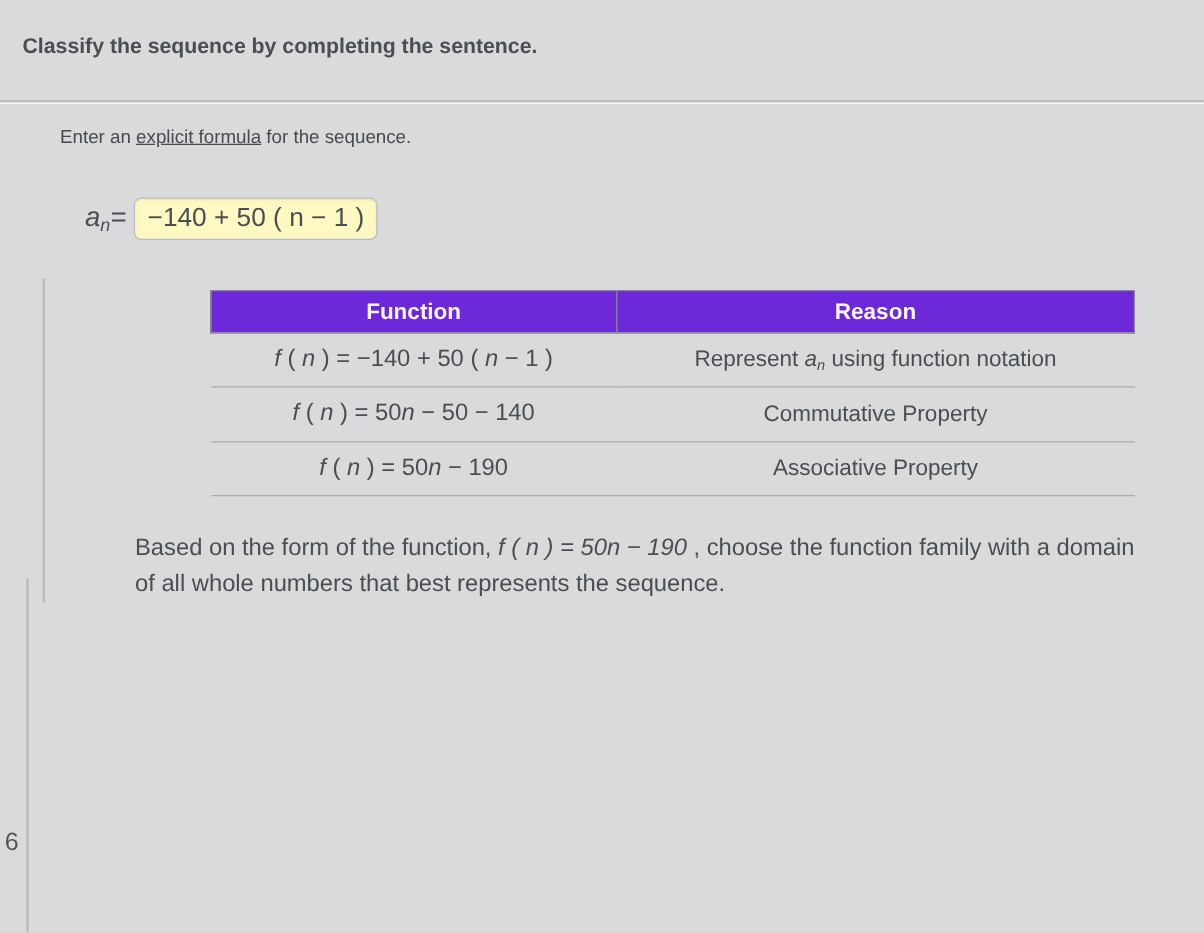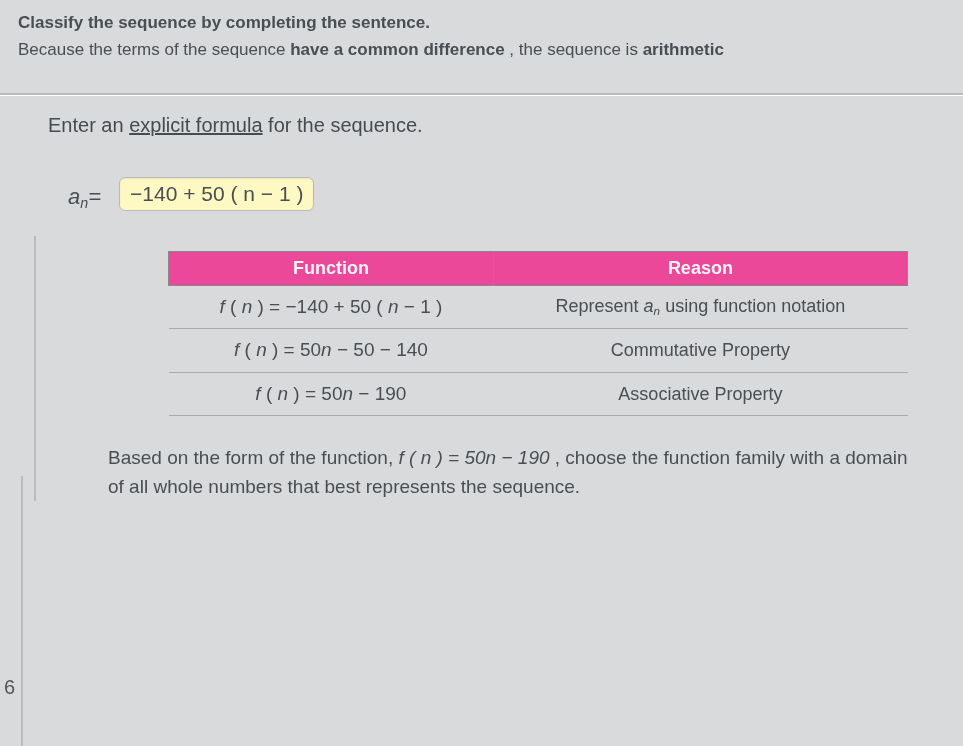--- a/index.html
+++ b/index.html
@@ -6,21 +6,21 @@
   body {
     font-family: Arial, Helvetica, sans-serif;
     background: #d8dadb;
     width: 963px;
     height: 746px;
     overflow: hidden;
     color: #4a4e52;
     position: relative;
   }
   .top-section {
-    padding: 10px 18px 30px 18px;
+    padding: 24px 18px 30px 18px;
     border-bottom: 2px solid #b9bcbe;
   }
   .instr-bold { font-weight: bold; font-size: 17px; line-height: 1.5; }
   .instr-line { font-size: 17px; line-height: 1.6; }
   .instr-line .b { font-weight: bold; }
   .bottom-section {
     position: relative;
     padding: 12px 0 0 0;
     border-top: 1px solid #fff;
   }
@@ -33,45 +33,45 @@
     font-size: 20px;
     color: #555;
     border-right: 2px solid #b9bcbe;
     padding: 200px 6px 20px 0;
     height: 440px;
   }
   .main-col {
     margin-left: 48px;
     padding-right: 20px;
   }
-  .prompt { font-size: 20px; color: #474b4f; margin: 6px 0 40px 0; }
+  .prompt { font-size: 15px; color: #474b4f; margin: 6px 0 40px 0; }
   .prompt .ul { text-decoration: underline; }
   .formula-row {
     font-size: 22px; margin: 0 0 40px 20px;
-    display: flex; align-items: flex-end; gap: 18px;
+    display: flex; align-items: center; gap: 6px;
   }
   .formula-row .sub { font-style: italic; }
   .formula-row sub { font-size: 0.65em; font-style: italic; vertical-align: -0.25em; }
   .input-box {
     background: #fef9c3;
     border: 1px solid #b8bbbd;
     border-radius: 6px;
     padding: 4px 10px;
     font-size: 21px; font-style: normal;
     box-shadow: inset 0 1px 2px rgba(0,0,0,.08);
   }
 
   .tbl {
     width: 740px;
     margin: 0 auto 28px 120px;
     border-collapse: collapse;
     font-size: 18px;
   }
   .tbl th {
-    background: #ec4899;
+    background: #6d28d9;
     color: #f5f5f5;
     font-weight: bold;
     text-align: center;
     padding: 6px 4px;
     border: 1px solid #888;
   }
   .tbl td {
     border-bottom: 1px solid #a8abad;
     padding: 8px 10px;
     text-align: center;
@@ -117,23 +117,20 @@
     bottom: 0;
     width: 2px;
     background: #b9bcbe;
   }
 </style>
 </head>
 <body>
 
 <div class="top-section">
   <div class="instr-bold">Classify the sequence by completing the sentence.</div>
-  <div class="instr-line">
-    <span>Because the terms of the sequence </span><span class="b">have a common difference</span><span> , the sequence is </span><span class="b">arithmetic</span>
-  </div>
 </div>
 
 <div class="bottom-section">
   <div class="vline"></div>
   <div class="sidebar-num">6</div>
 
   <div class="main-col">
 
     <div class="prompt">
       <span>Enter an </span><span class="ul">explicit formula</span><span> for the sequence.</span>

